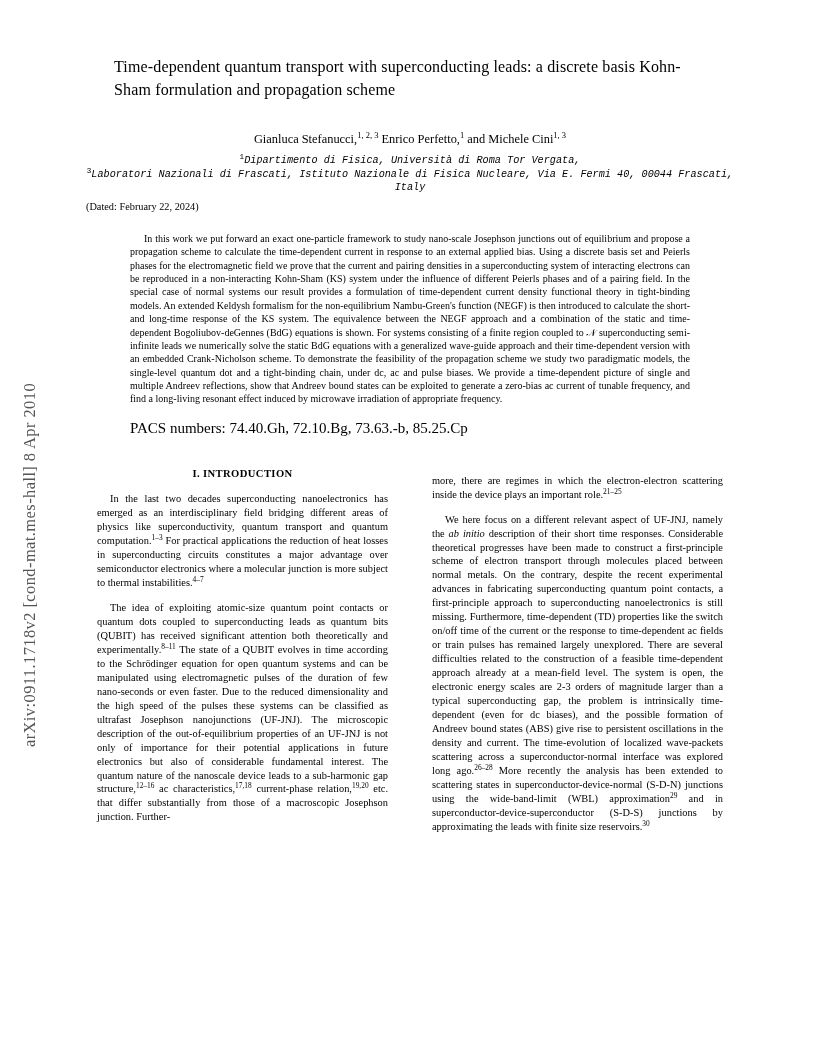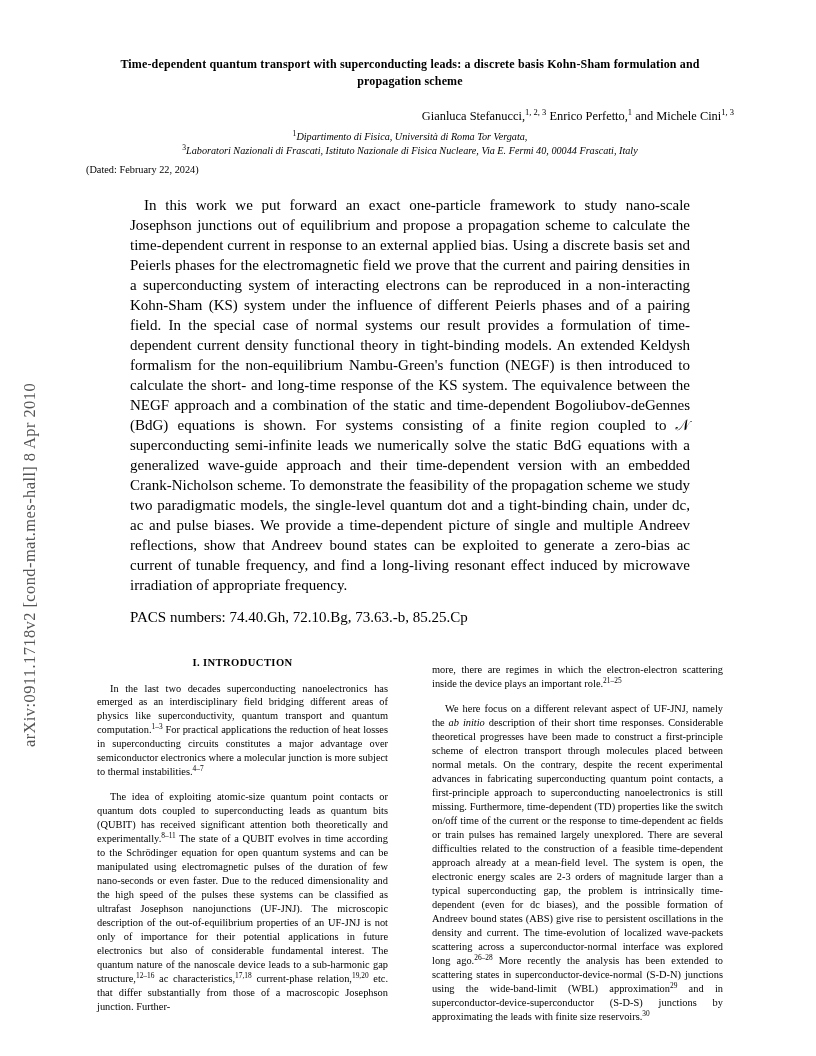--- a/index.html
+++ b/index.html
@@ -36,52 +36,53 @@
     text-align: center;
     white-space: nowrap;
   }
   .content {
     position: absolute;
     left: 86px;
     top: 56px;
     width: 648px;
   }
   .title {
-    text-align: center;
+    text-align: left;
     font-family: "Liberation Serif", serif;
-    font-weight: bold;
-    font-size: 12px;
+    font-weight: normal;
+    font-size: 16px;
     line-height: 1.42;
     letter-spacing: 0.15px;
     margin: 0 28px;
   }
   .authors {
-    text-align: right;
+    text-align: center;
     font-size: 12.4px;
-    margin-top: 18px;
+    margin-top: 30px;
     line-height: 1.4;
   }
   .authors sup { font-size: 8.5px; }
   .affil {
     text-align: center;
     font-style: italic;
     font-size: 10.2px;
     line-height: 1.35;
     margin-top: 5px;
+    font-family: Liberation Mono, monospace;
   }
   .affil sup { font-style: normal; font-size: 7.6px; }
   .affil-line { margin: 0; }
   .dated {
     text-align: left;
     font-size: 10.3px;
     margin-top: 6px;
   }
   .abstract {
     margin: 20px 44px 0 44px;
-    font-size: 15px;
+    font-size: 10px;
     line-height: 1.335;
     text-align: justify;
   }
   .abstract p { margin: 0; text-indent: 14px; }
   .pacs {
     margin: 14px 44px 0 44px;
     font-size: 15px;
   }
   .columns {
     margin-top: 26px;

